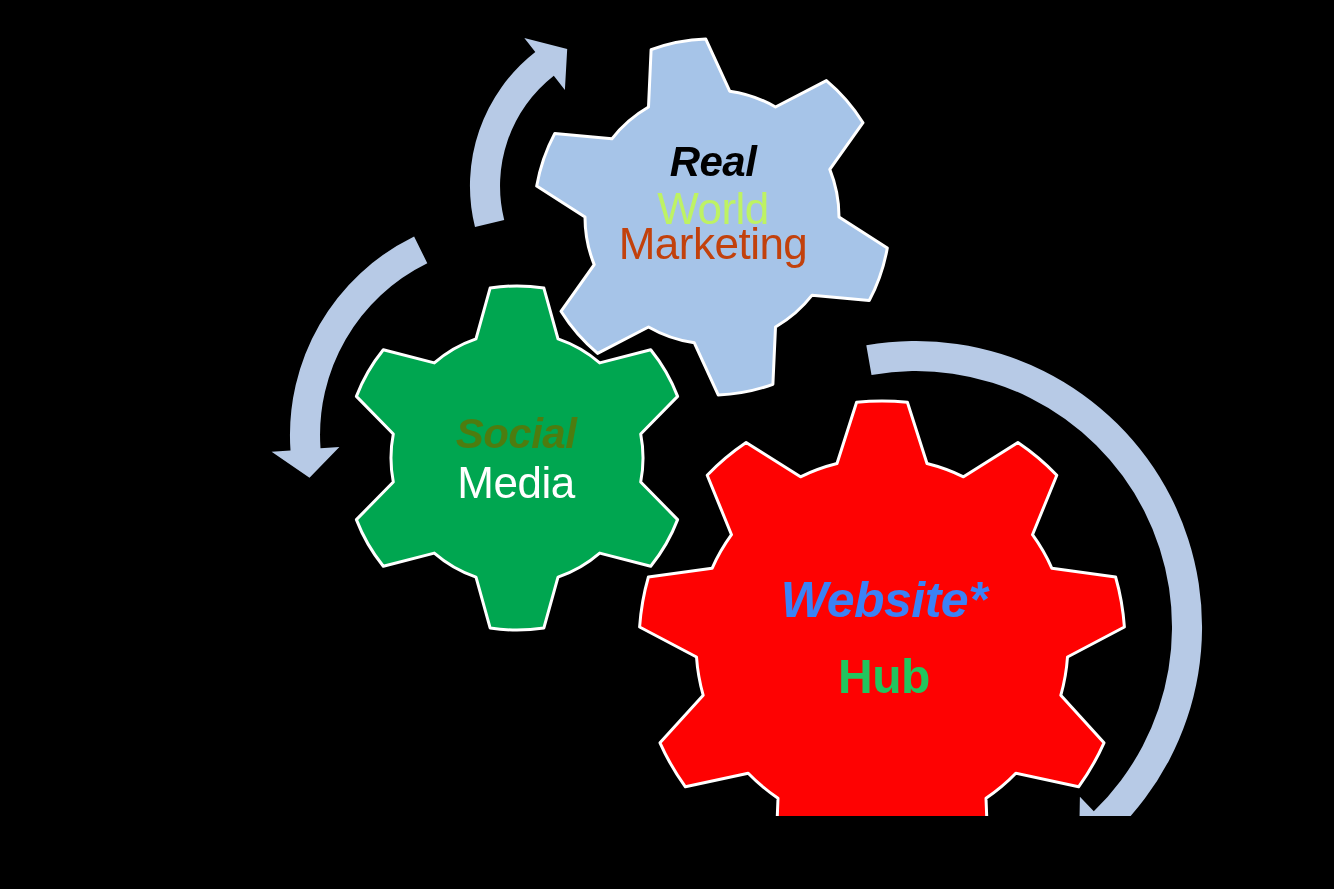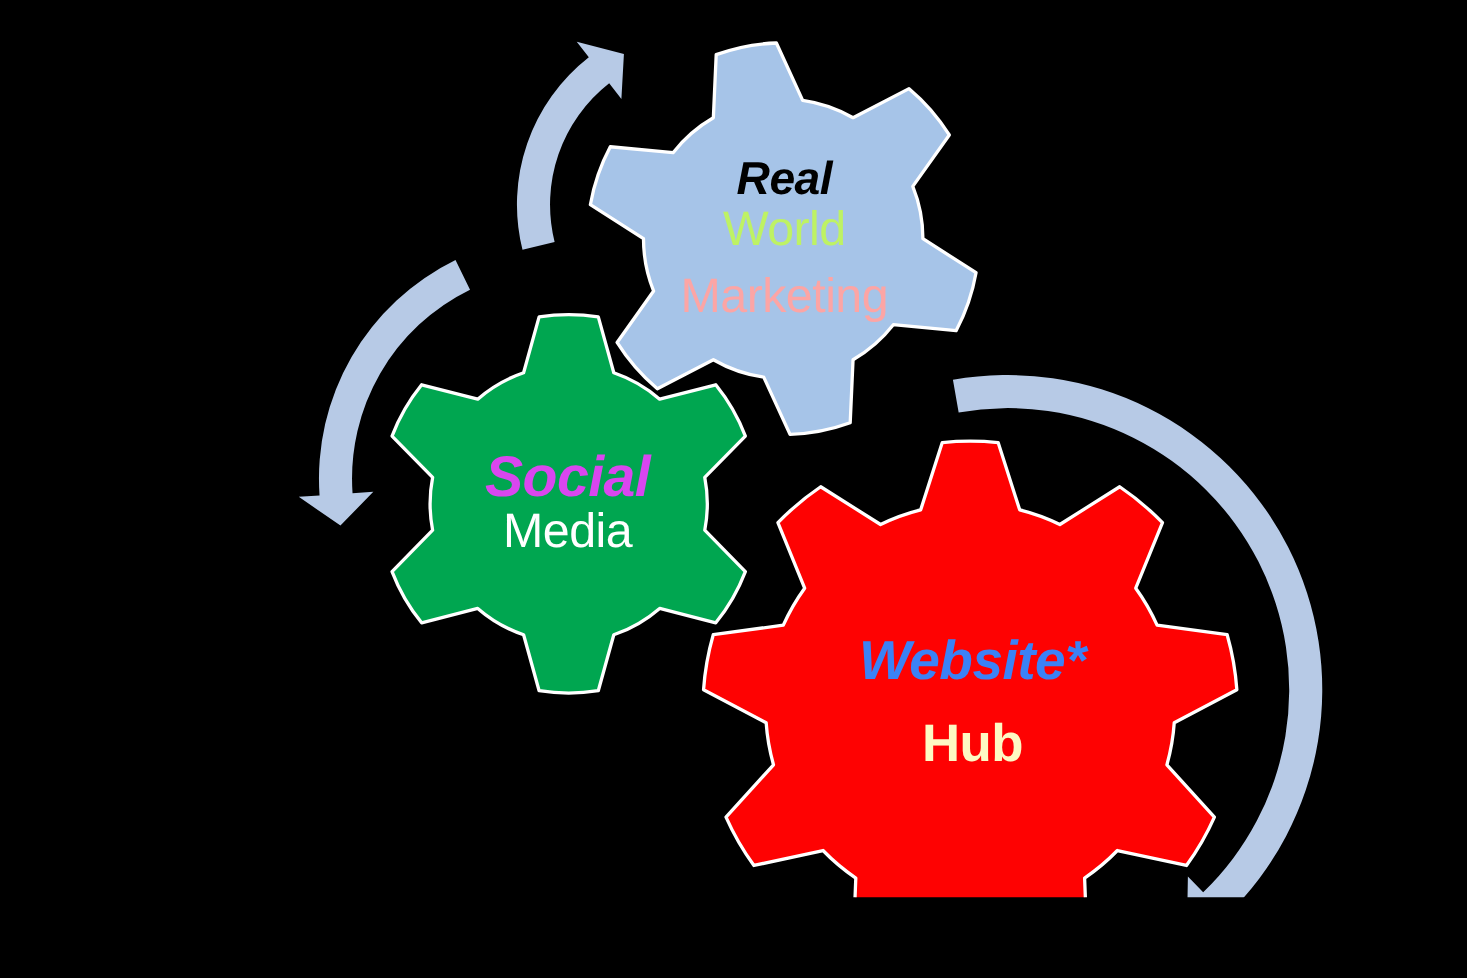--- a/index.html
+++ b/index.html
@@ -17,20 +17,20 @@
       <path d="M475.0 227.1 A170 170 0 0 1 535.3 52.0 L524.3 37.9 L567.2 49.1 L564.9 89.9 L553.8 75.7 A140 140 0 0 0 504.2 219.9 Z" fill="#b7cae6"></path>
       <path d="M414.1 236.4 A221 221 0 0 0 290.5 450.4 L271.6 451.7 L309.5 477.8 L339.4 447.0 L320.5 448.3 A191 191 0 0 1 427.3 263.3 Z" fill="#b7cae6"></path>
       <path d="M866.3 345.3 A286 286 0 0 1 1114.7 832.7 L1128.6 847.1 L1079.1 843.4 L1079.9 796.8 L1093.8 811.2 A256 256 0 0 0 871.5 374.9 Z" fill="#b7cae6"></path>
       <path d="M648.5 107.0 L651.1 49.7 A178 178 0 0 1 705.8 39.1 L729.7 91.2 A127 127 0 0 1 775.5 107.0 L826.4 80.6 A178 178 0 0 1 863.0 122.7 L829.8 169.4 A127 127 0 0 1 839.0 217.0 L887.3 247.9 A178 178 0 0 1 869.2 300.6 L812.1 295.2 A127 127 0 0 1 775.5 327.0 L772.9 384.3 A178 178 0 0 1 718.2 394.9 L694.3 342.8 A127 127 0 0 1 648.5 327.0 L597.6 353.4 A178 178 0 0 1 561.0 311.3 L594.2 264.6 A127 127 0 0 1 585.0 217.0 L536.7 186.1 A178 178 0 0 1 554.8 133.4 L611.9 138.8 A127 127 0 0 1 648.5 107.0 Z" fill="#a6c4e8" stroke="#ffffff" stroke-width="3" stroke-linejoin="round"></path>
       <path d="M476.0 338.9 L490.1 288.1 A172 172 0 0 1 543.9 288.1 L558.0 338.9 A126 126 0 0 1 599.7 362.9 L650.7 349.8 A172 172 0 0 1 677.6 396.4 L640.7 434.0 A126 126 0 0 1 640.7 482.0 L677.6 519.6 A172 172 0 0 1 650.7 566.2 L599.7 553.1 A126 126 0 0 1 558.0 577.1 L543.9 627.9 A172 172 0 0 1 490.1 627.9 L476.0 577.1 A126 126 0 0 1 434.3 553.1 L383.3 566.2 A172 172 0 0 1 356.4 519.6 L393.3 482.0 A126 126 0 0 1 393.3 434.0 L356.4 396.4 A172 172 0 0 1 383.3 349.8 L434.3 362.9 A126 126 0 0 1 476.0 338.9 Z" fill="#00a650" stroke="#ffffff" stroke-width="3" stroke-linejoin="round"></path>
       <path d="M837.0 463.5 L856.6 402.3 A243 243 0 0 1 907.4 402.3 L927.0 463.5 A186 186 0 0 1 963.5 476.8 L1017.9 442.5 A243 243 0 0 1 1056.8 475.2 L1032.5 534.7 A186 186 0 0 1 1051.9 568.3 L1115.6 577.0 A243 243 0 0 1 1124.4 627.0 L1067.5 657.0 A186 186 0 0 1 1060.8 695.3 L1104.0 742.8 A243 243 0 0 1 1078.6 786.8 L1015.8 773.2 A186 186 0 0 1 986.0 798.2 L988.5 862.4 A243 243 0 0 1 940.8 879.8 L901.4 829.0 A186 186 0 0 1 862.6 829.0 L823.2 879.8 A243 243 0 0 1 775.5 862.4 L778.0 798.2 A186 186 0 0 1 748.2 773.2 L685.4 786.8 A243 243 0 0 1 660.0 742.8 L703.2 695.3 A186 186 0 0 1 696.5 657.0 L639.6 627.0 A243 243 0 0 1 648.4 577.0 L712.1 568.3 A186 186 0 0 1 731.5 534.7 L707.2 475.2 A243 243 0 0 1 746.1 442.5 L800.5 476.8 A186 186 0 0 1 837.0 463.5 Z" fill="#fe0202" stroke="#ffffff" stroke-width="3" stroke-linejoin="round"></path>
     </svg>
 
   <div class="label" style="left: 713px; top: 162px; font-size: 42px; color: rgb(0, 0, 0); font-weight: bold; font-style: italic;">Real</div>
   <div class="label" style="left: 713px; top: 209px; font-size: 44px; color: #bef264; font-weight: normal; font-style: normal;">World</div>
-  <div class="label" style="left: 713px; top: 270px; font-size: 44px; color: #fca5a5; font-weight: normal; font-style: normal;">Marketing</div>
+  <div class="label" style="left: 713px; top: 244px; font-size: 44px; color: #c2410c; font-weight: normal; font-style: normal;">Marketing</div>
 
-  <div class="label" style="left: 516px; top: 434px; font-size: 52px; color: #d946ef; font-weight: bold; font-style: italic;">Social</div>
+  <div class="label" style="left: 516px; top: 434px; font-size: 42px; color: #4d7c0f; font-weight: bold; font-style: italic;">Social</div>
   <div class="label" style="left: 516px; top: 483px; font-size: 44px; color: rgb(255, 255, 255); font-weight: normal; font-style: normal;">Media</div>
 
   <div class="label" style="left: 884px; top: 600px; font-size: 50px; color: #3b82f6; font-weight: bold; font-style: italic;">Website*</div>
-  <div class="label" style="left: 884px; top: 677px; font-size: 48px; color: #fef9c3; font-weight: bold; font-style: normal;">Hub</div>
+  <div class="label" style="left: 884px; top: 677px; font-size: 48px; color: #22c55e; font-weight: bold; font-style: normal;">Hub</div>
 </div>
 
 </body></html>

